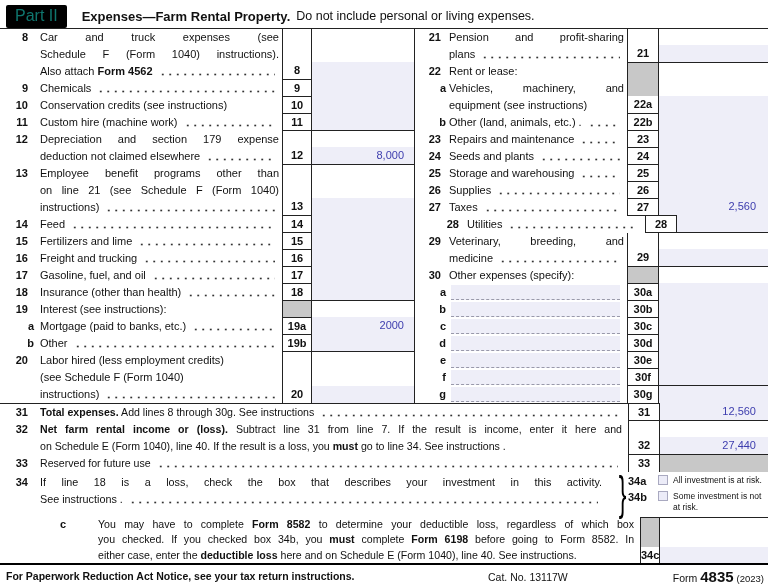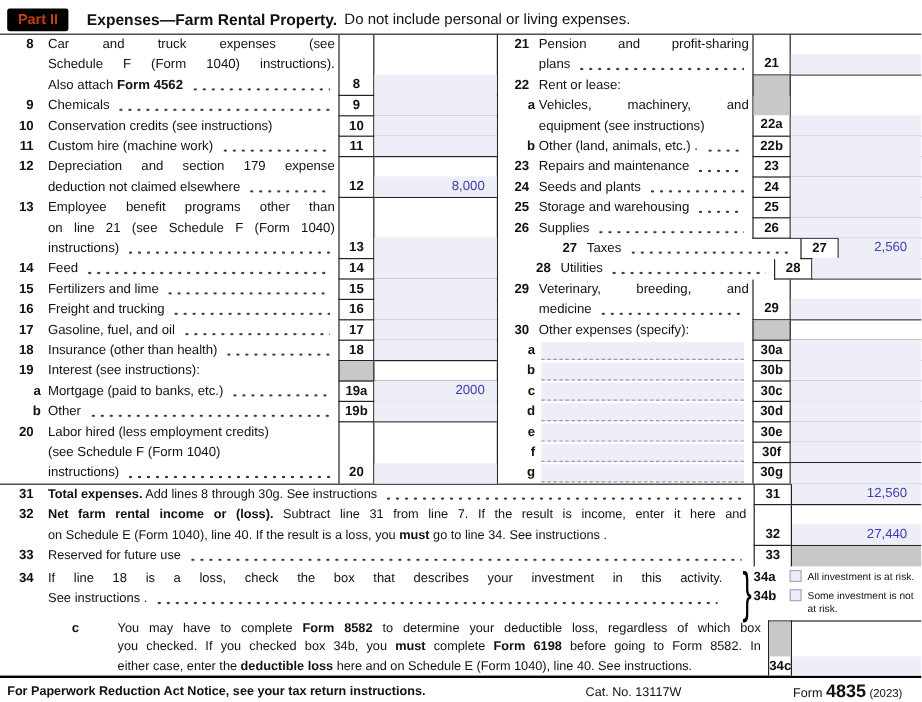--- a/index.html
+++ b/index.html
@@ -1,21 +1,21 @@
 <!DOCTYPE html>
 <html><head>
 <meta charset="utf-8">
 <style>
   *{margin:0;padding:0;box-sizing:border-box}
   html,body{background:#fff}
   .page{position:relative;width:768px;height:585px;margin:0 auto;background:#fff;
         font-family:"Liberation Sans",sans-serif;font-size:11px;color:#111;overflow:hidden}
   
   .hdr{display:flex;align-items:center;height:22px;margin:5px 0 0 6px}
-  .badge{background:#000;color:#c2410c;font-weight:bold;font-size:12px;padding:2px 9px 3px;border-radius:2px;flex:none}
+  .badge{background:#000;color:#0f766e;font-weight:normal;font-size:16px;padding:2px 9px 3px;border-radius:2px;flex:none}
   .t1{font-weight:bold;font-size:13px;margin-left:15px;white-space:nowrap}
   .t2{font-size:12.5px;margin-left:6px;white-space:nowrap}
   
   .tbl{display:flex;border-top:1.5px solid #222;border-bottom:1.5px solid #222;margin-top:1px}
   .half{display:flex;flex-direction:column}
   .half-left{width:415px;border-right:1px solid #222}
   .half-right{width:353px}
   .row{display:flex}
   .inum{font-weight:bold;text-align:right;flex:none}
   .half-left .inum{width:40px;padding:0 12px 0 0;line-height:17px}
@@ -77,21 +77,21 @@
   .lw34c .ll{height:15.3px;line-height:15.3px;font-size:10.6px}
   .nb34c{width:20px;flex:none;display:flex;flex-direction:column;border:1px solid #222;border-bottom:none;
          font-weight:bold;text-align:center}
   .nb34c .nbl{height:16px;line-height:16px}
   .vc34c{width:108px;flex:none;display:flex;flex-direction:column;justify-content:flex-end;border-top:1px solid #222}
   .vc34c .entry{height:16px;line-height:16px;padding-right:12px}
   
   .foot{position:relative;height:16px;margin-top:3px}
   .f-left{position:absolute;left:6px;top:2px;font-weight:bold;font-size:10.5px;white-space:nowrap}
   .f-cat{position:absolute;left:488px;top:3px;font-size:10.5px;white-space:nowrap}
-  .f-right{position:absolute;right:16px;top:0;font-size:10.5px;white-space:nowrap}
+  .f-right{position:absolute;right:4px;top:0;font-size:10.5px;white-space:nowrap}
   .f-num{font-weight:bold;font-size:15px}
   .f-year{font-size:9.5px}
 </style>
 </head>
 <body>
 
 <div class="page">
 
   <div class="hdr">
     <span class="badge">Part II</span>
@@ -436,21 +436,21 @@
               <span class="dots"></span>
             </div>
           </div>
           <div class="nb">
             <div class="nbl">26</div>
           </div>
           <div class="vc">
             <div class="entry lav"></div>
           </div>
         </div>
-        <div class="row" style="height: 17px; margin-left: 40px;">
+        <div class="row" style="height: 17px;">
           <div class="inum">27</div>
           <div class="lw">
             <div class="ll flexline">
               <span class="txt">Taxes</span>
               <span class="dots"></span>
             </div>
           </div>
           <div class="nb">
             <div class="nbl">27</div>
           </div>

